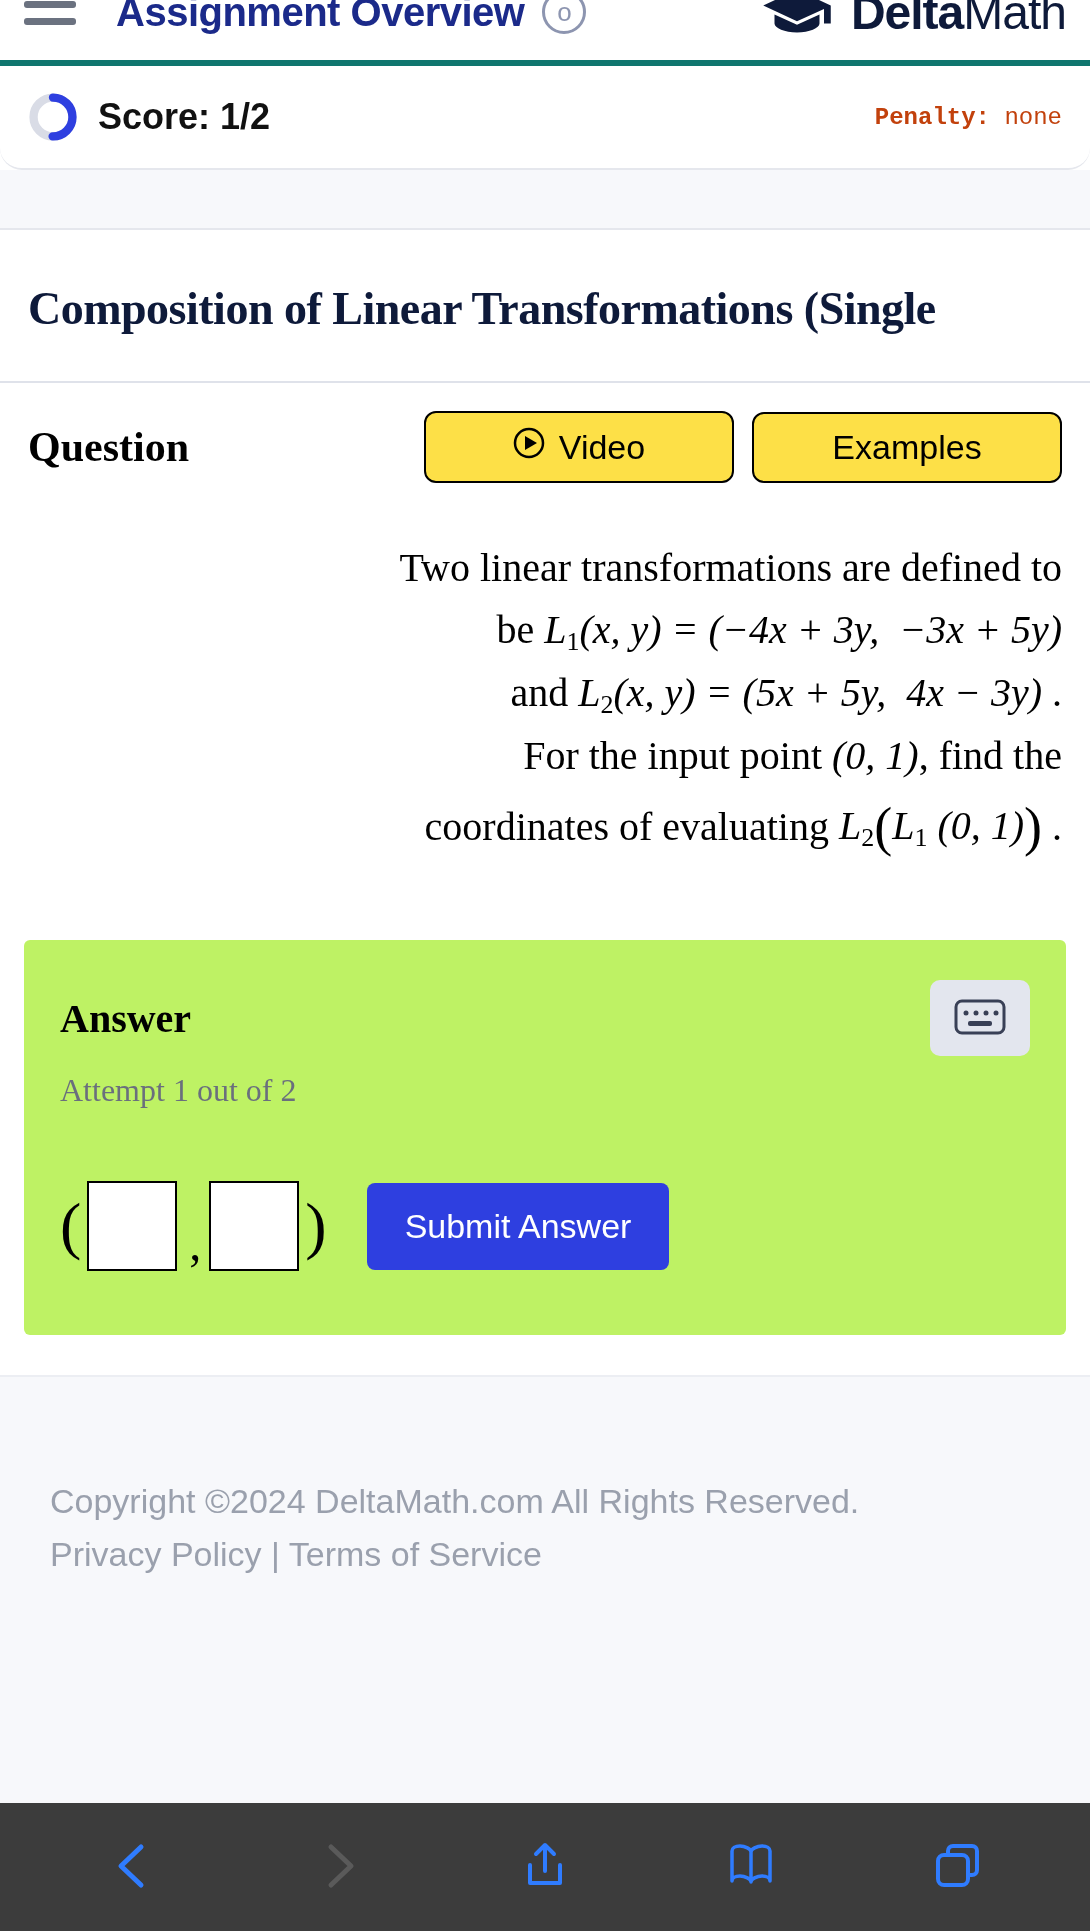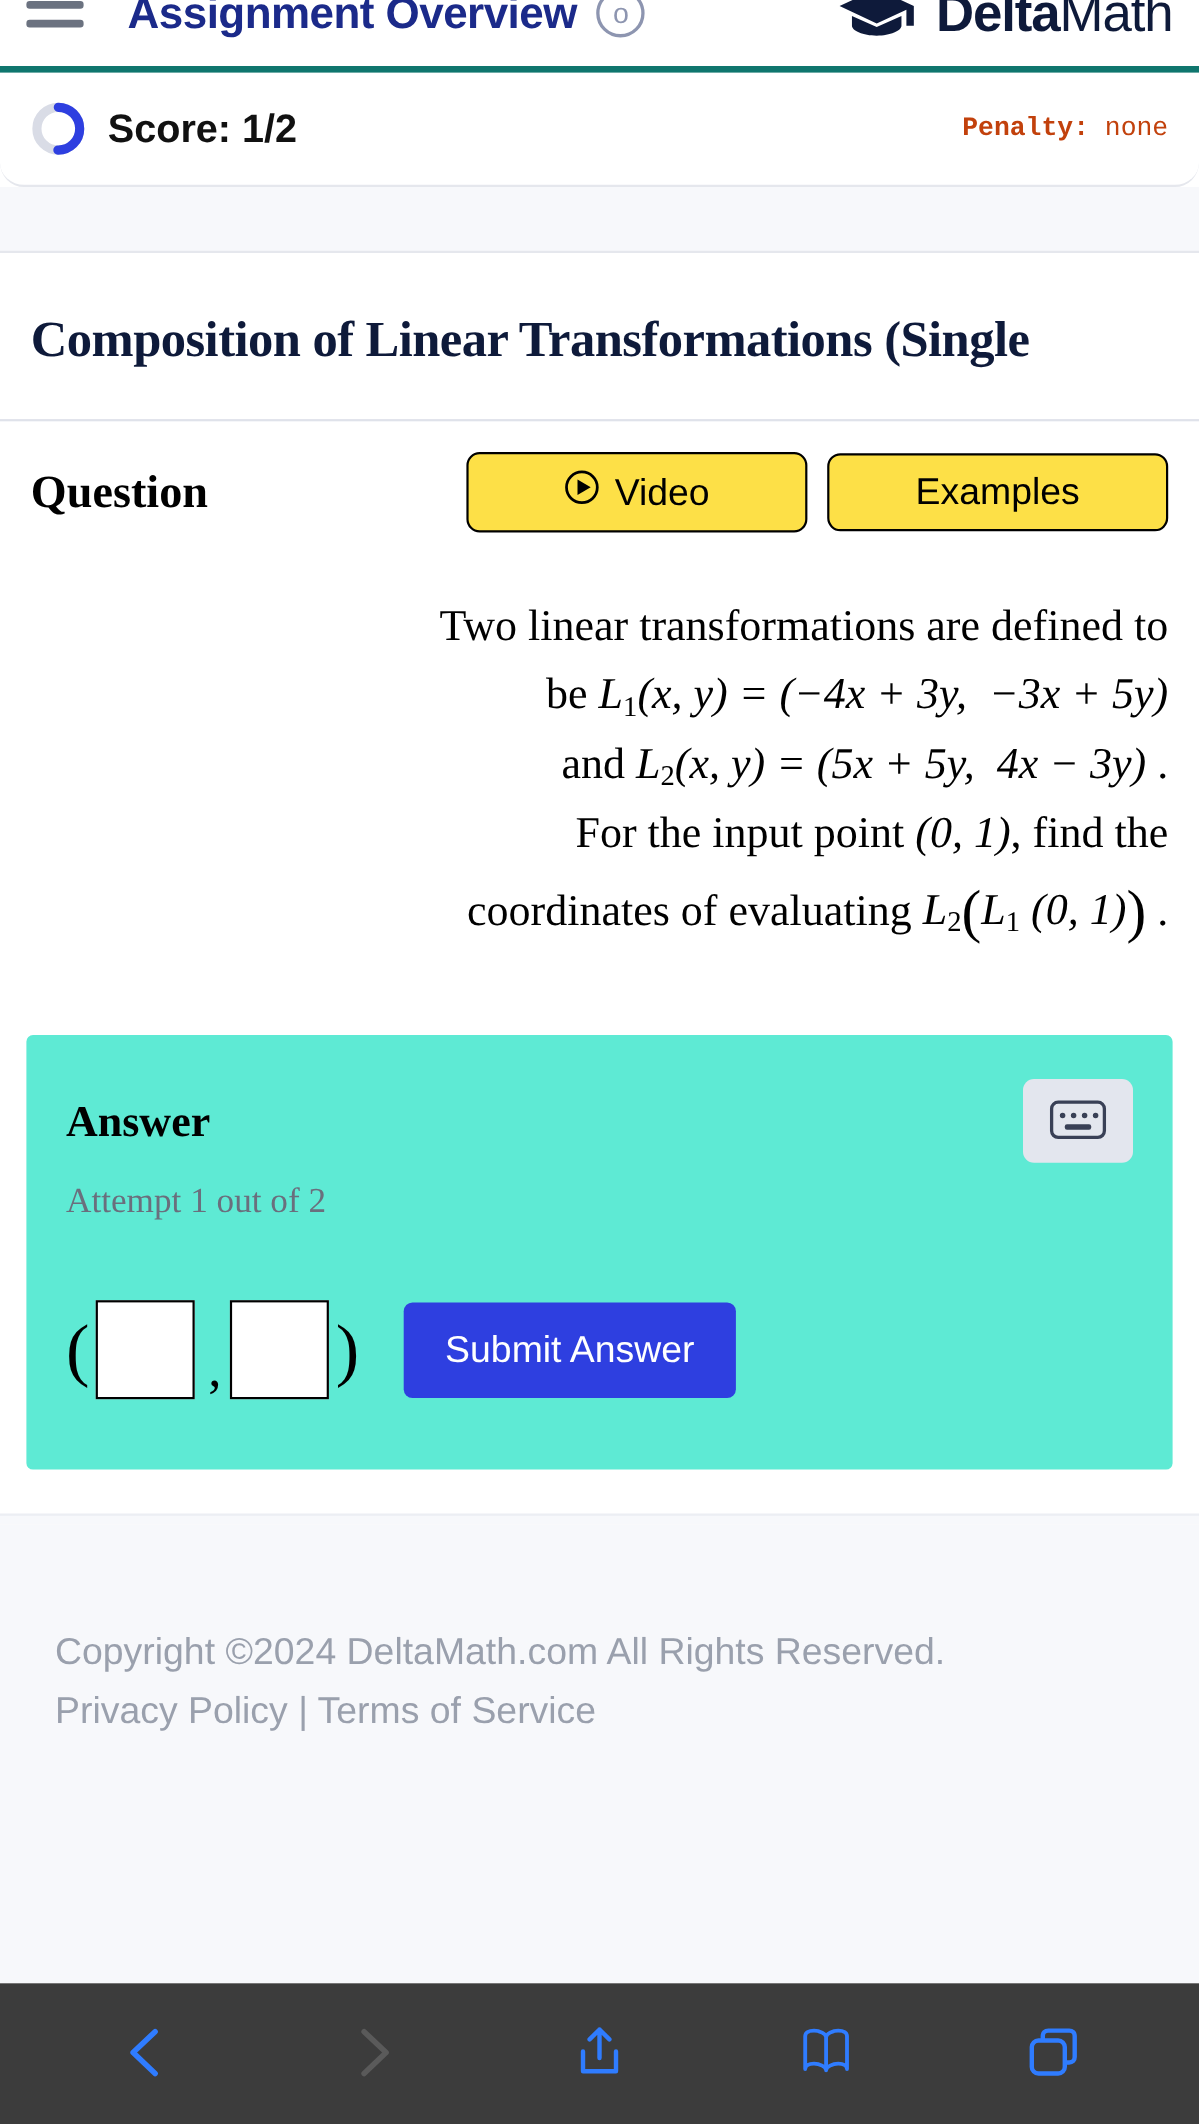--- a/index.html
+++ b/index.html
@@ -39,21 +39,21 @@
   .pillbtn.video { width: 310px; justify-content: center; }
   .pillbtn.examples { width: 310px; justify-content: center; }
 
   
   .problem { padding: 44px 28px 10px 28px; font-family: Georgia, "Times New Roman", serif; font-size: 40px; line-height: 1.55; text-align: right; }
   .problem .math { font-style: italic; font-family: "Cambria Math", Georgia, serif; }
   .problem sub { font-size: 0.65em; vertical-align: -0.25em; font-style: normal; }
   .bigparen { font-size: 1.35em; vertical-align: -0.12em; font-style: normal; }
 
   
-  .answer-panel { margin: 60px 24px 40px 24px; background: #5eead4; border-radius: 6px; padding: 40px 36px 64px 36px; }
+  .answer-panel { margin: 60px 24px 40px 24px; background: #bef264; border-radius: 6px; padding: 40px 36px 64px 36px; }
   .answer-head { display: flex; align-items: center; }
   .answer-head h3 { font-family: Georgia, "Times New Roman", serif; font-size: 40px; font-weight: 700; }
   .kbd-btn { margin-left: auto; width: 100px; height: 76px; background: #e3e6ee; border: none; border-radius: 10px; display: flex; align-items: center; justify-content: center; cursor: pointer; }
   .kbd-btn svg { width: 52px; height: 36px; }
   .attempt { margin-top: 16px; font-size: 32px; color: #6a6f7d; font-family: Georgia, serif; }
   .answer-row { margin-top: 72px; display: flex; align-items: center; gap: 6px; }
   .paren { font-family: Georgia, serif; font-size: 64px; }
   .ansbox { width: 90px; height: 90px; border: 2px solid #000; background: #fff; font-size: 38px; text-align: center; font-family: inherit; }
   .comma { font-family: Georgia, serif; font-size: 48px; margin: 0 2px 0 6px; align-self: flex-end; }
   .submit { margin-left: 34px; background: #2e3fe0; color: #fff; border: none; border-radius: 8px; font-size: 34px; padding: 24px 38px; cursor: pointer; font-family: inherit; }

